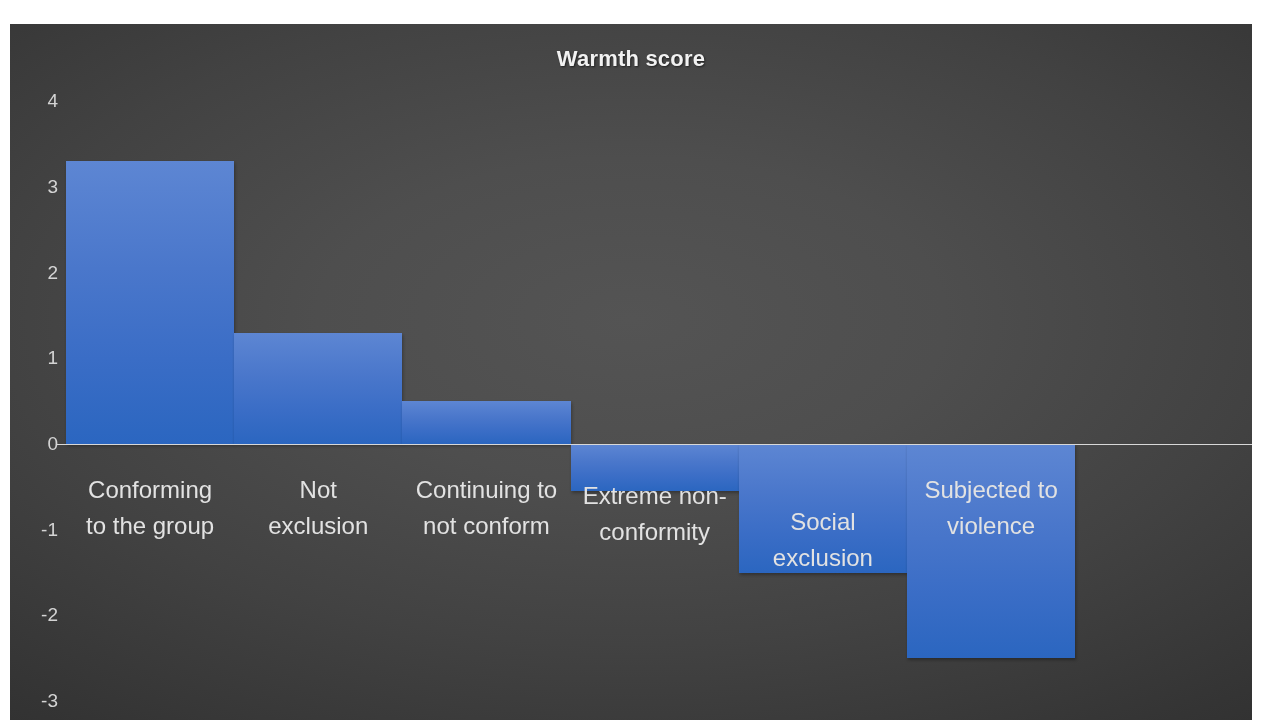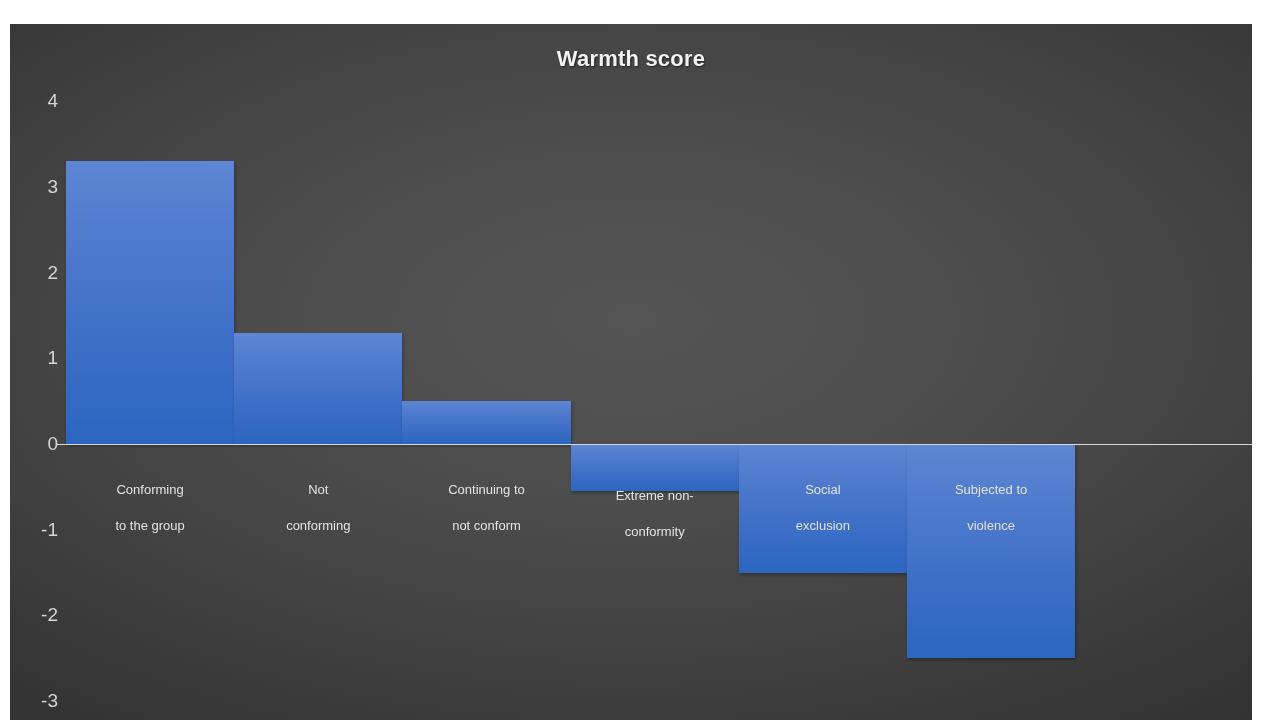--- a/index.html
+++ b/index.html
@@ -87,21 +87,21 @@
   }
   .bar.neg {
     background: linear-gradient(180deg, #5d86d3 0%, #4a77cb 38%, #3a6dc6 70%, #2b66c0 100%);
   }
 
   
   .cat-label {
     position: absolute;
     top: 448px;
     color: #e2e2e2;
-    font-size: 13px;
+    font-size: 24px;
     line-height: 36px;
     text-align: center;
     z-index: 3;
     white-space: pre-line;
   }
 </style>
 </head>
 <body>
 
 <div id="chart-root">
@@ -128,25 +128,25 @@
         <div class="bar" style="left: 392.4px; width: 168.2px; top: 377.15px; height: 42.85px; z-index: 2;"></div>
         <div class="bar neg" style="left: 560.6px; width: 168.2px; top: 420px; height: 47.135px; z-index: 3;"></div>
         <div class="bar neg" style="left: 728.8px; width: 168.2px; top: 420px; height: 128.55px; z-index: 3;"></div>
         <div class="bar neg" style="left: 897px; width: 168.2px; top: 420px; height: 214.25px; z-index: 3;"></div>
       </div>
 
     <div id="catlabel-layer">
         <div class="cat-label" style="left: 56px; width: 168.2px;">Conforming
 to the group</div>
         <div class="cat-label" style="left: 224.2px; width: 168.2px;">Not
-conforming</div>
+exclusion</div>
         <div class="cat-label" style="left: 392.4px; width: 168.2px;">Continuing to
 not conform</div>
         <div class="cat-label" style="left: 560.6px; width: 168.2px; margin-top: 6px;">Extreme non-
 conformity</div>
-        <div class="cat-label" style="left: 728.8px; width: 168.2px;">Social
+        <div class="cat-label" style="left: 728.8px; width: 168.2px; margin-top: 32px;">Social
 exclusion</div>
         <div class="cat-label" style="left: 897px; width: 168.2px;">Subjected to
 violence</div>
       </div>
 
   </div>
 </div>
 
 </body></html>

